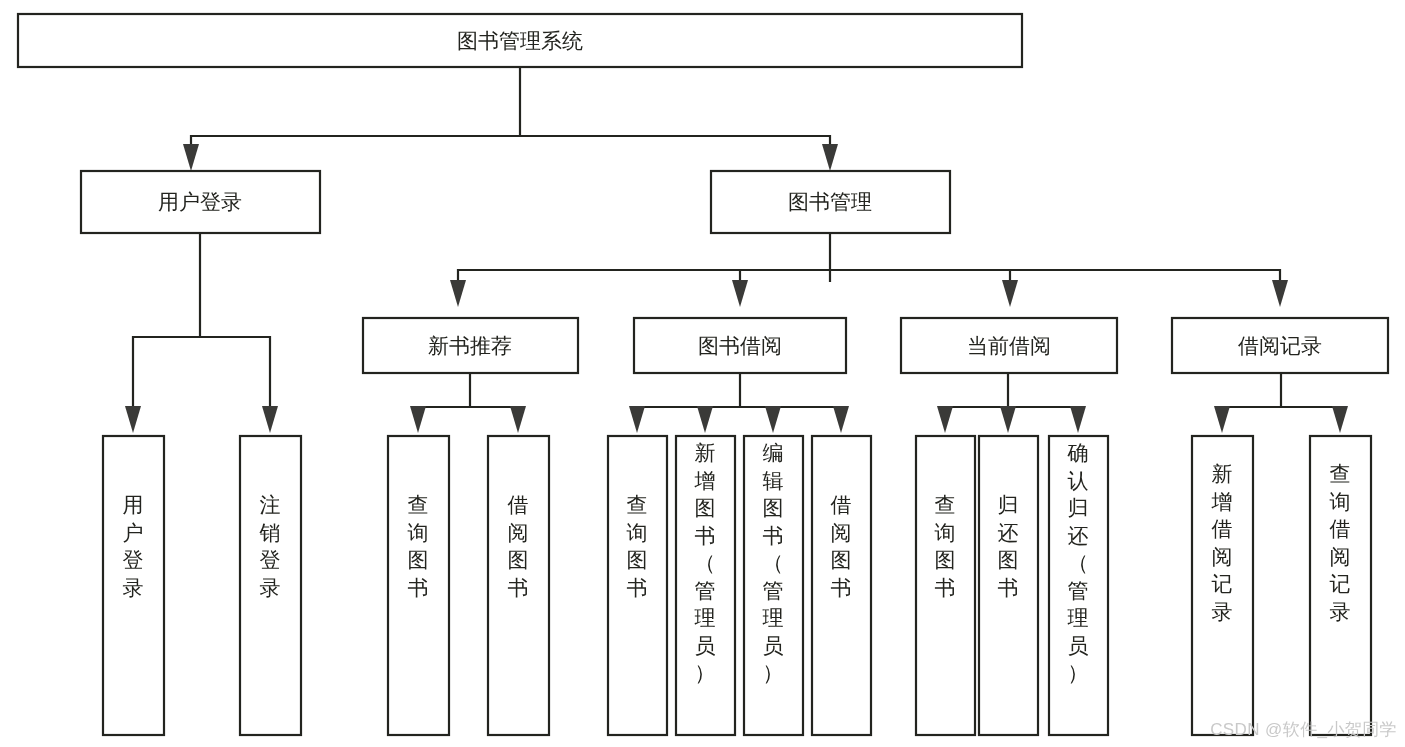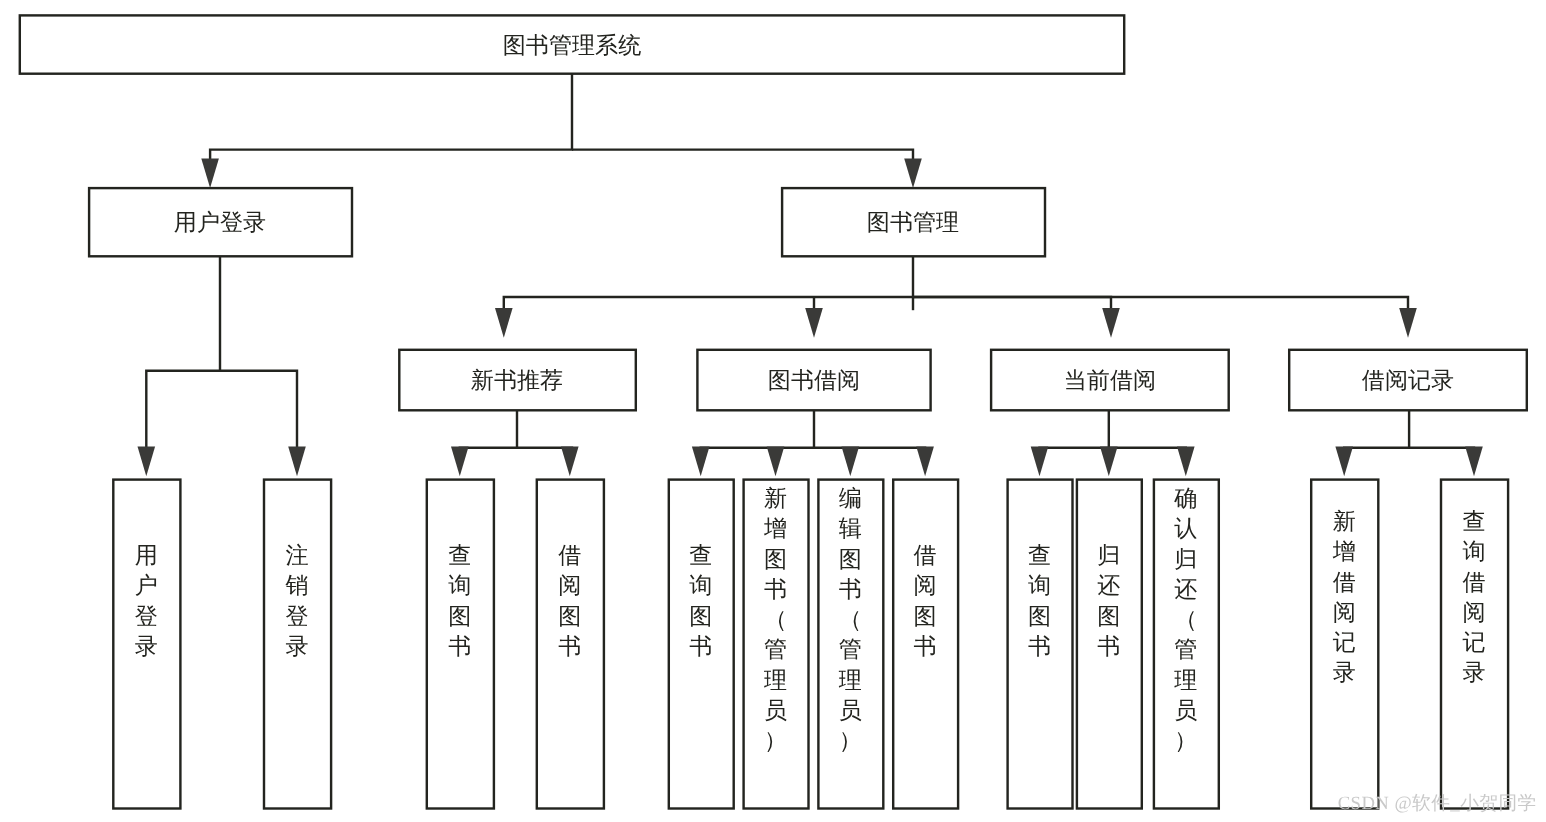--- a/index.html
+++ b/index.html
@@ -47,21 +47,21 @@
   .arrow-head {
     fill: #3a3a38;
     stroke: none;
   }
   .watermark {
     position: absolute;
     right: 8px;
     bottom: 6px;
     color: #c9c9c9;
     font-size: 17px;
-    font-family: Liberation Serif, serif;
+    font-family: Liberation Sans, sans-serif;
     white-space: nowrap;
     letter-spacing: 0.4px;
   }
 </style>
 </head>
 <body>
 
 <svg id="diagram" viewBox="0 0 1405 747" xmlns="http://www.w3.org/2000/svg">
 
   <defs>

